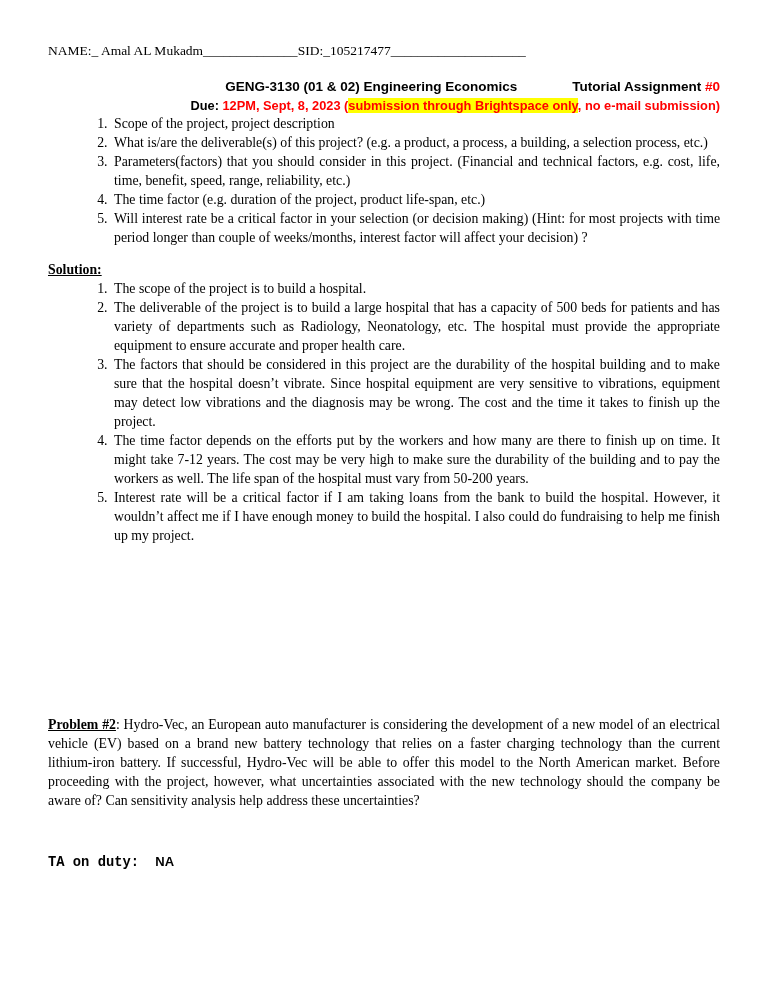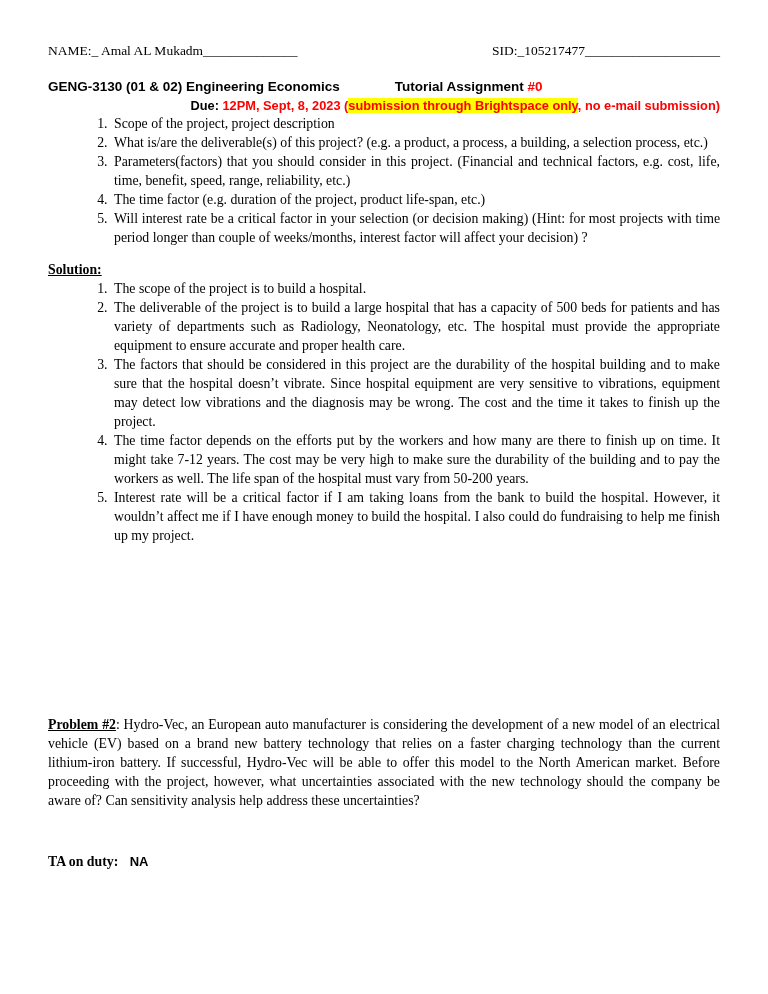--- a/index.html
+++ b/index.html
@@ -13,29 +13,29 @@
   }
   .page {
     width: 768px;
     height: 994px;
     padding: 42px 48px 0 48px;
     overflow: hidden;
   }
   
   .topline {
     display: flex;
-    justify-content: space-between;
+    justify-content: flex-start;
     font-size: 13.5px;
     line-height: 17px;
     white-space: nowrap;
   }
   
   .title-line {
     margin-top: 20px;
-    text-align: left;
+    text-align: right;
     font-family: "Liberation Sans", sans-serif;
     font-weight: bold;
     font-size: 13.5px;
     line-height: 16px;
   }
   .title-line .course { margin-right: 55px; }
   .due-line {
     margin-top: 3px;
     text-align: right;
     font-family: "Liberation Sans", sans-serif;
@@ -69,21 +69,21 @@
     margin-left: 20px;
   }
   .solution-head {
     margin-top: 13px;
   }
   .big-gap { height: 170px; }
   .ta-line {
     margin-top: 42px;
     font-size: 13.8px;
   }
-  .ta-label { font-weight: bold; }
+  .ta-label { font-weight: bold; font-family: Liberation Mono, monospace; }
   .ta-value {
     font-family: "Liberation Sans", sans-serif;
     font-weight: bold;
     font-size: 13px;
     padding-left: 8px;
   }
 </style>
 </head>
 <body>
 

